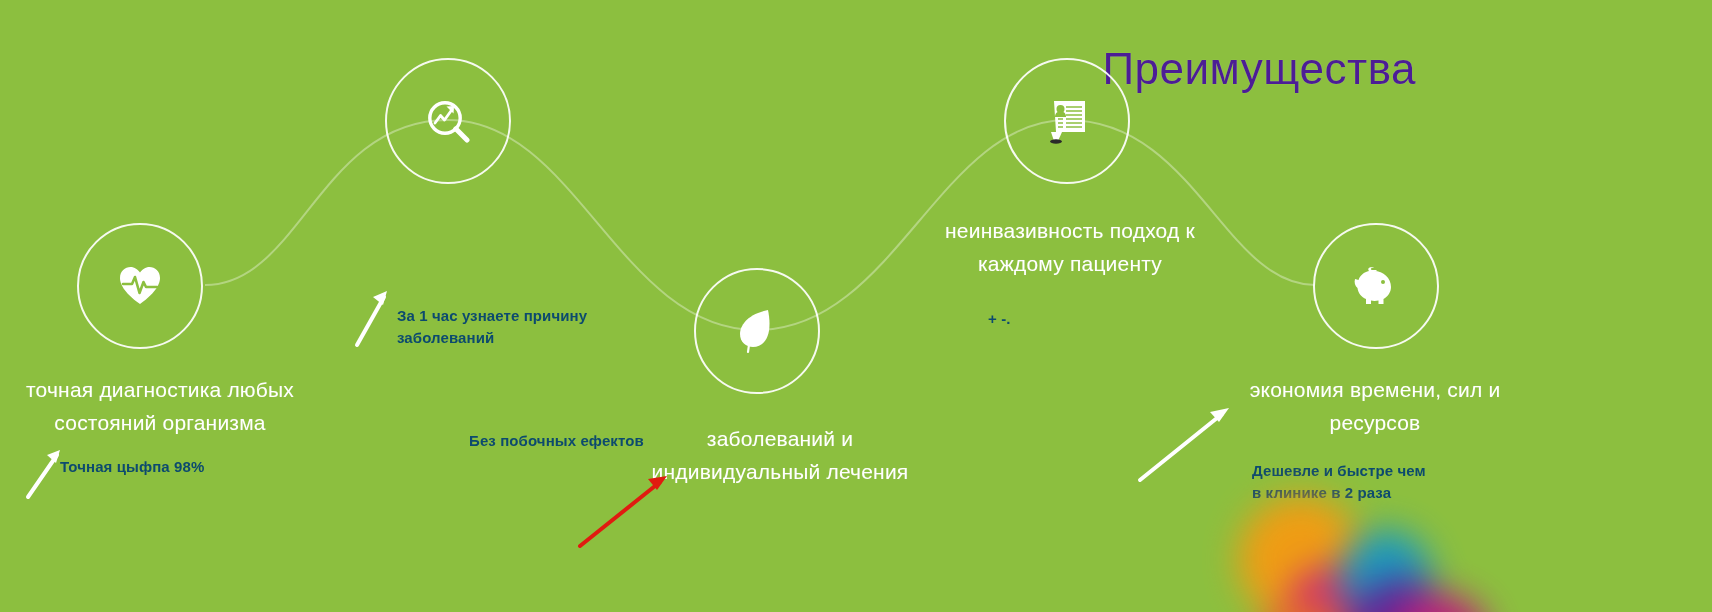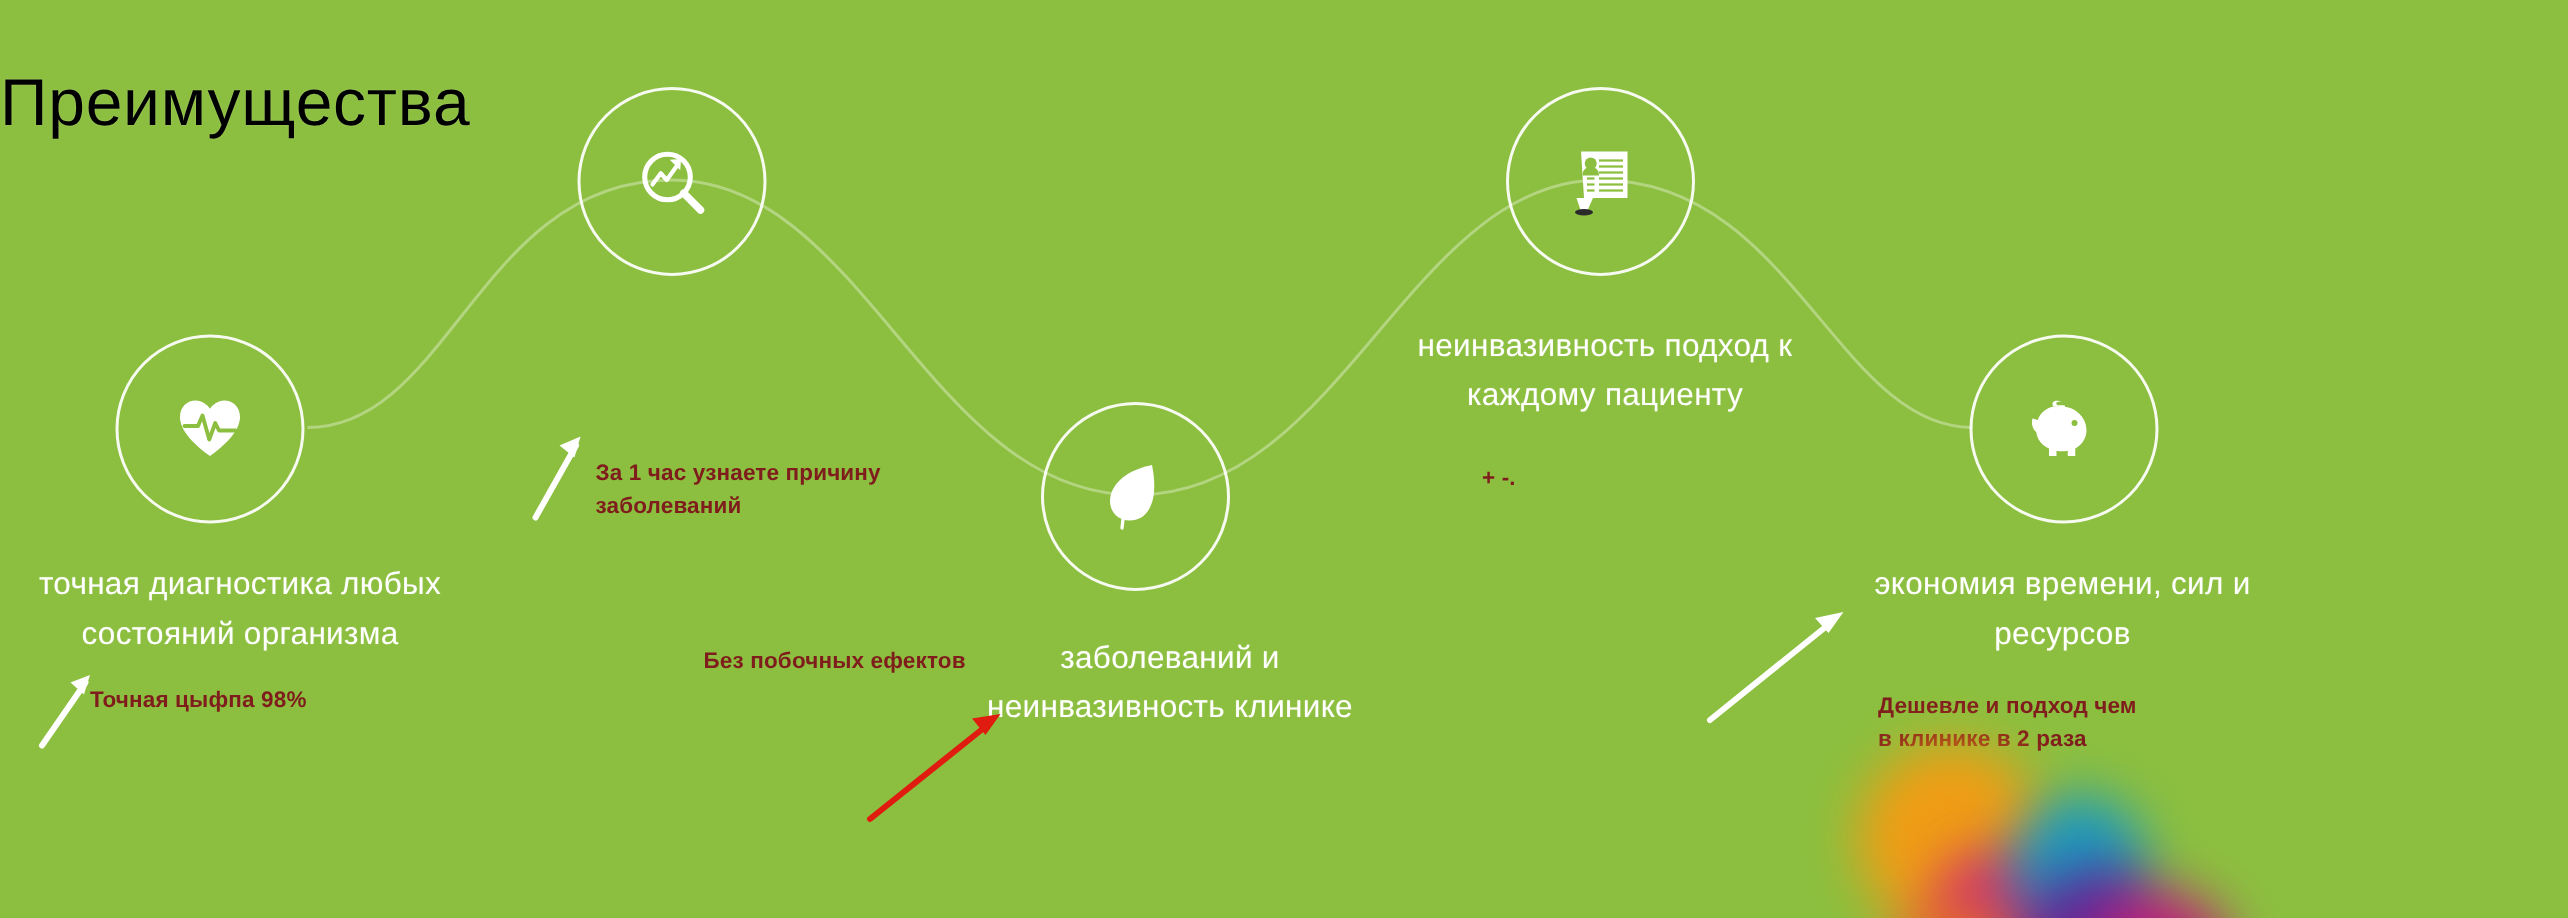--- a/index.html
+++ b/index.html
@@ -33,24 +33,24 @@
     height: 612px;
     pointer-events: none;
   }
 
   
   #page-title {
     position: absolute;
     left: 0;
     top: 44px;
     width: 1416px;
-    text-align: left;
+    text-align: right;
     font-size: 44px;
     font-weight: 400;
-    color: #000000;
+    color: #4c1d95;
     letter-spacing: 0.5px;
     text-shadow: 0 0 1px rgba(255,255,255,.35);
     white-space: nowrap;
   }
 
   
   .node-circle {
     position: absolute;
     border: 2px solid rgba(255,255,255,0.92);
     border-radius: 50%;
@@ -69,21 +69,21 @@
     line-height: 33px;
     font-weight: 400;
     text-align: center;
     letter-spacing: .2px;
     text-shadow: 0 0 1px rgba(255,255,255,.25);
   }
 
   
   .annotation {
     position: absolute;
-    color: #7f1d1d;
+    color: #0c4a6e;
     font-size: 15px;
     line-height: 22px;
     font-weight: 700;
     text-align: left;
     letter-spacing: .1px;
   }
   .annotation.clipped { overflow: hidden; }
 
   
   .arrow-layer {
@@ -154,21 +154,21 @@
   <div class="node-circle" style="left:694px; top:268px; width:126px; height:126px;">
     <span class="node-icon">
       <svg width="38" height="46" viewBox="0 0 38 46" xmlns="http://www.w3.org/2000/svg">
         <path d="M30 2 C 10 6 2 17 2 26 C 2 34 8 39 15 39 C 27 39 35 27 30 2 Z" fill="#ffffff"></path>
         <path d="M22 12 C 15 20 11 31 10 44" fill="none" stroke="#ffffff" stroke-width="2.2" stroke-linecap="round"></path>
       </svg>
     </span>
   </div>
   <div class="node-label" style="left:600px; top:422px; width:360px;">
     <div>заболеваний и</div>
-    <div>неинвазивность клинике</div>
+    <div>индивидуальный лечения</div>
   </div>
 
   <div class="node-circle" style="left:1004px; top:58px; width:126px; height:126px;">
     <span class="node-icon">
       <svg width="46" height="46" viewBox="0 0 46 46" xmlns="http://www.w3.org/2000/svg">
         <path d="M10 3 L 41 3 L 41 34 L 12 34 Z" fill="#ffffff"></path>
         <g stroke="#8cbf3f" stroke-width="1.5">
           <path d="M22 9 H 38"></path>
             <path d="M22 13 H 38"></path>
             <path d="M22 17 H 38"></path>
@@ -243,21 +243,21 @@
 
   <div class="annotation" style="left:469px; top:430px; width:230px;">
     <div>Без побочных ефектов</div>
   </div>
 
   <div class="annotation" style="left:988px; top:308px; width:120px;">
     <div>+ -.</div>
   </div>
 
   <div class="annotation clipped" style="left:1252px; top:460px; width:250px; height:44px;">
-    <div>Дешевле и подход чем</div>
+    <div>Дешевле и быстре чем</div>
     <div>в клинике в 2 раза</div>
   </div>
 
   <div id="color-blob">
     <span class="b b1"></span>
     <span class="b b2"></span>
     <span class="b b3"></span>
     <span class="b b4"></span>
     <span class="b b5"></span>
     <span class="b b6"></span>

